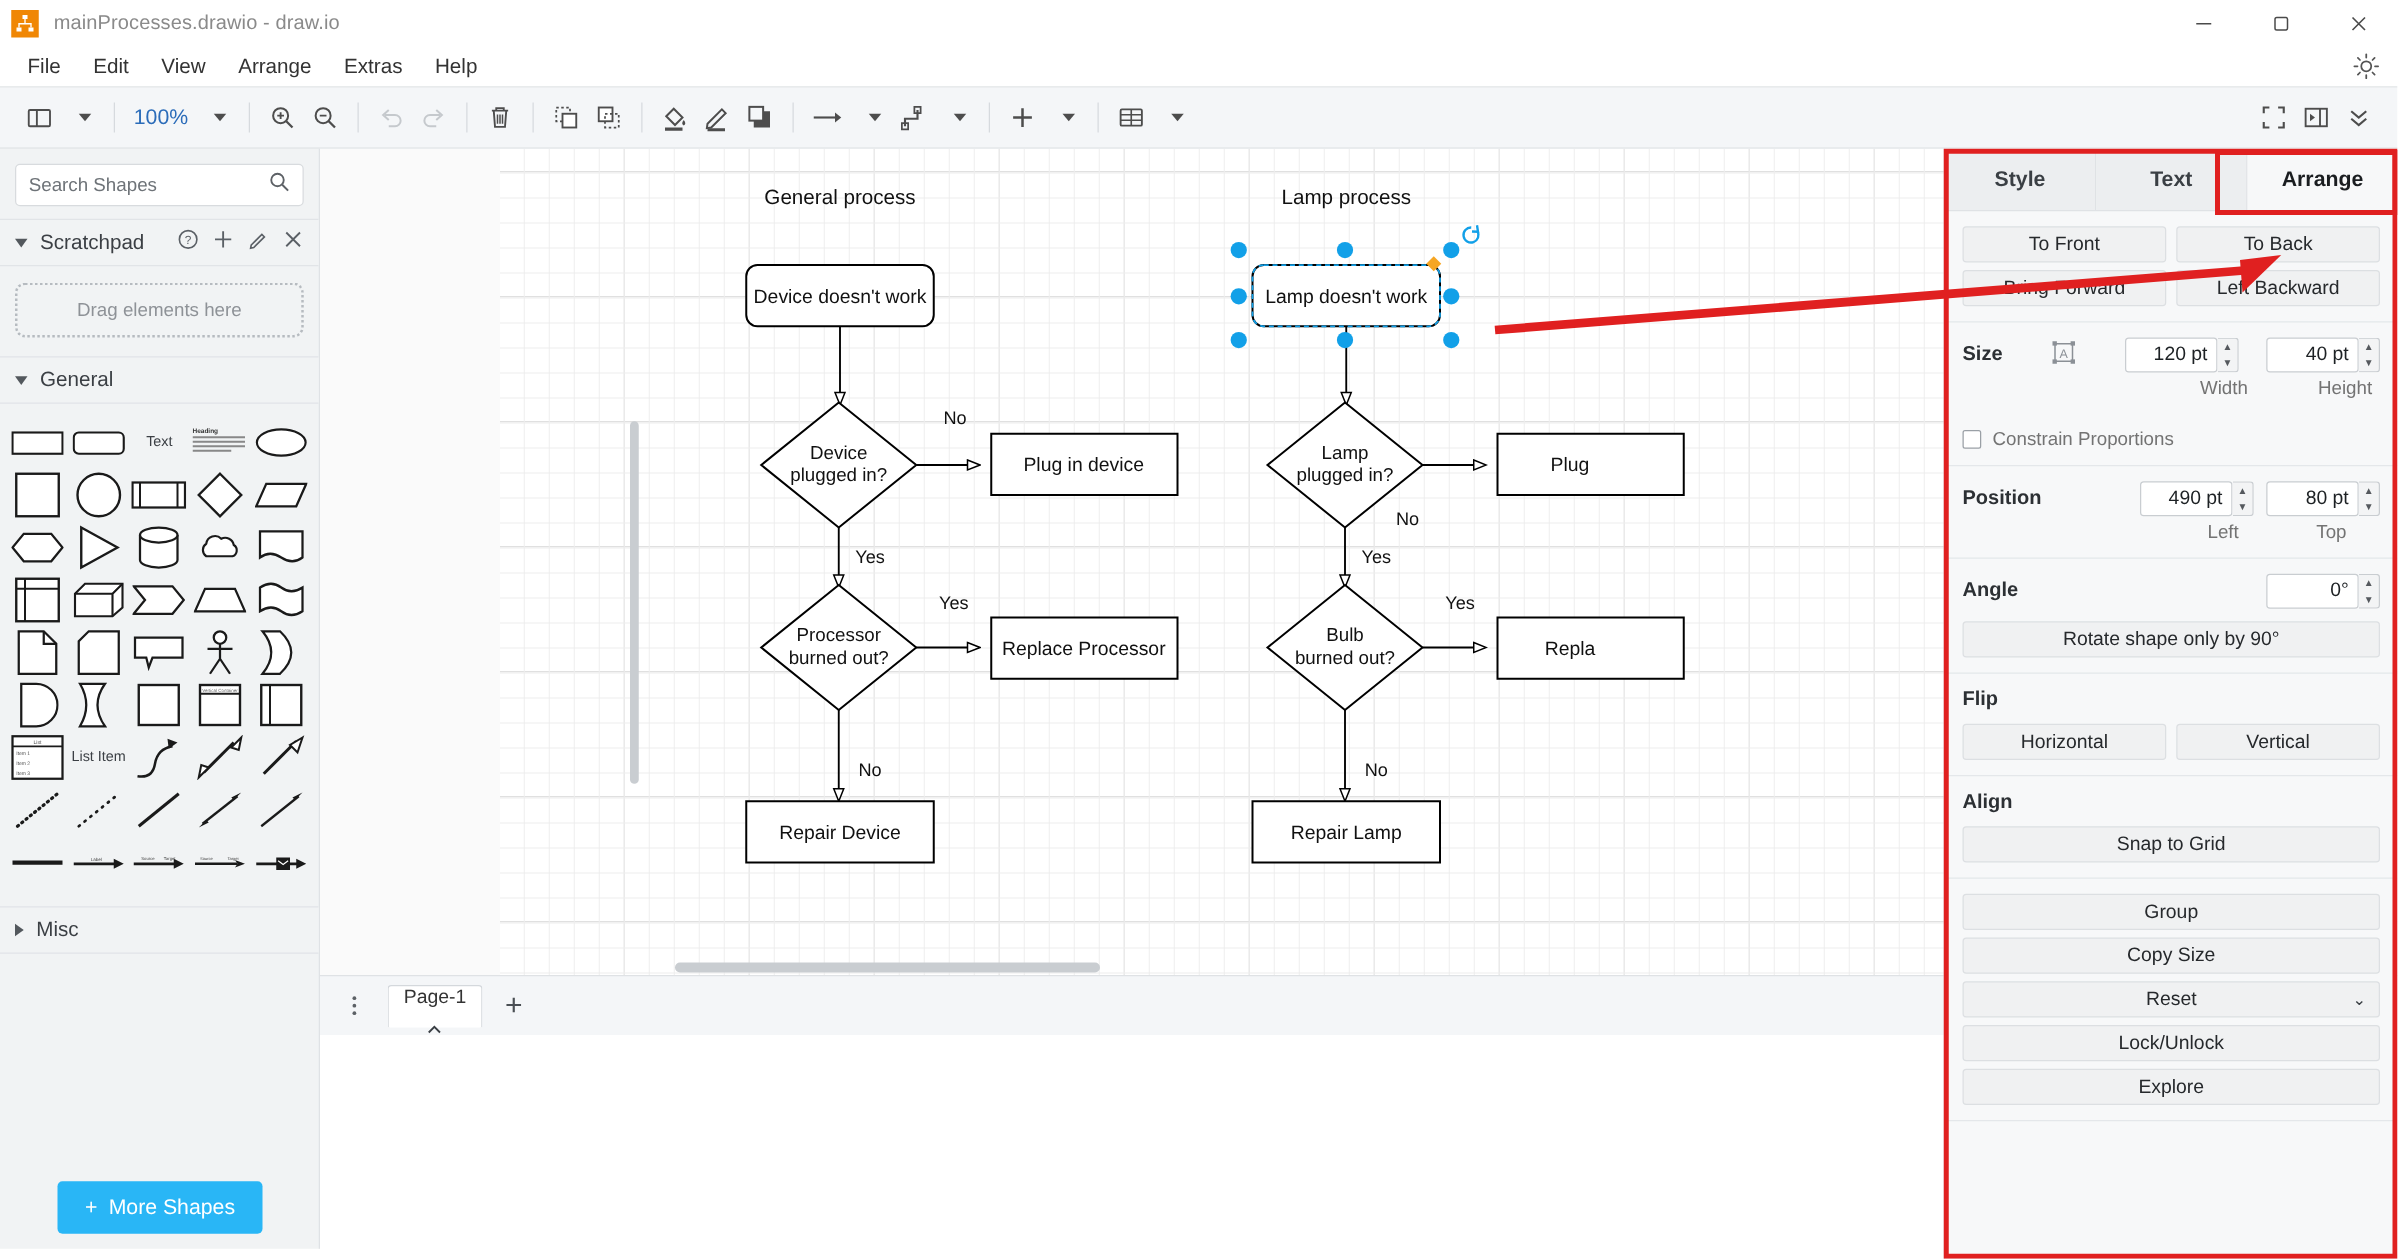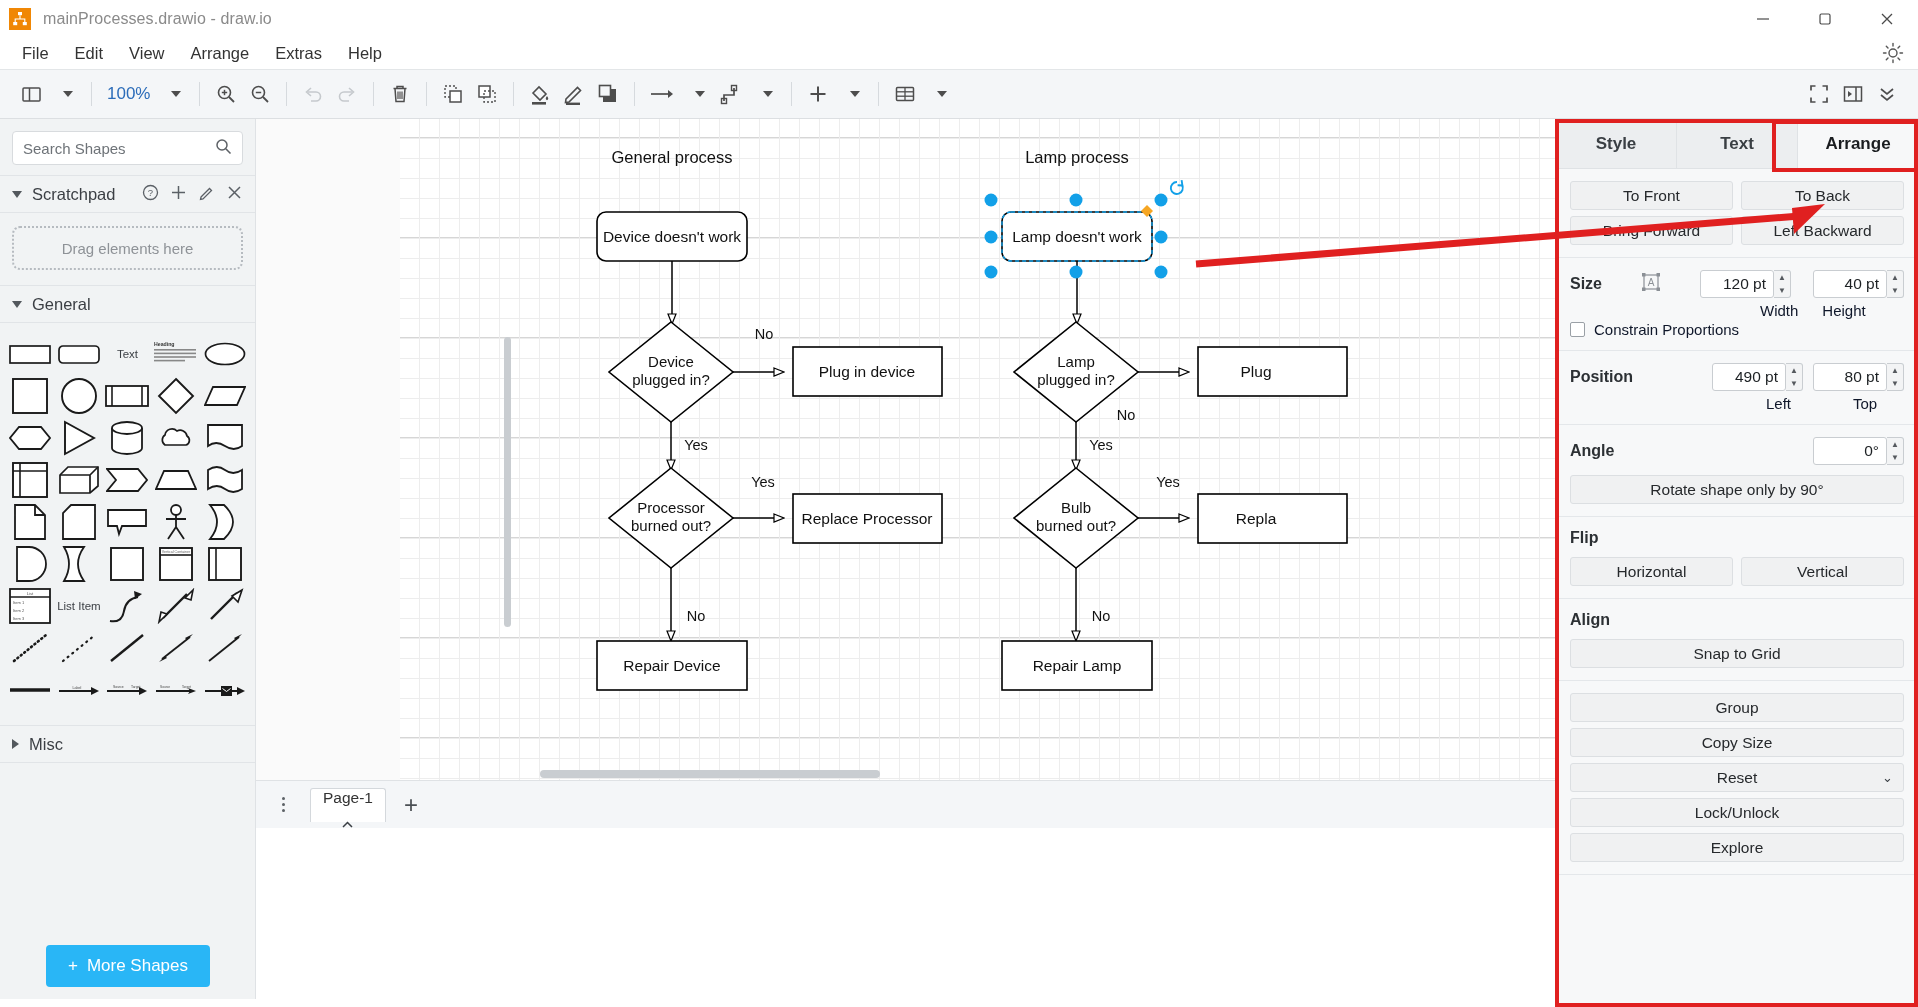--- a/index.html
+++ b/index.html
@@ -185,21 +185,21 @@
   .row { display: flex; align-items: center; }
   .fmt-label { font-size: 16px; font-weight: bold; color: #2c3034; }
   .num-field {
     width: 74px; height: 28px; background: #fff; border: 1px solid #c9cdd1; border-radius: 3px;
     display: flex; align-items: center; justify-content: flex-end; padding-right: 7px;
     font-size: 15.5px; color: #1d2124;
   }
   .spin { width: 17px; height: 28px; display: flex; flex-direction: column;
           border: 1px solid #c9cdd1; border-left: none; border-radius: 0 3px 3px 0; background: #f3f4f5; }
   .spin i { flex: 1; display: flex; align-items: center; justify-content: center; font-size: 8px; color: #55595e; }
-  .sub-label { font-size: 15px; color: #0f172a; }
+  .sub-label { font-size: 15px; color: #737373; }
   .chk { width: 15px; height: 15px; border: 1.5px solid #9aa0a6; border-radius: 2px; background: #fff; }
 
   .size-icon { color: #8b9096; }
 
   
   .anno { position: absolute; inset: 0; pointer-events: none; }
   .anno-box {
     position: absolute; border: 4px solid #e02020;
   }
 </style>
@@ -921,23 +921,23 @@
         <div style="display:flex; align-items:center; margin-left:10px">
           <div class="num-field">40 pt</div>
           <div class="spin">
               <i>▲</i>
               <i>▼</i>
             </div>
         </div>
       </div>
       <div class="row" style="margin-top:4px">
         <span class="sub-label" style="margin-left:190px">Width</span>
-        <span class="sub-label" style="margin-left:24px">Height</span>
-      </div>
-      <div class="row" style="margin-top:2px; gap:9px">
+        <span class="sub-label" style="margin-left:56px">Height</span>
+      </div>
+      <div class="row" style="margin-top:24px; gap:9px">
         <span class="chk"></span>
         <span class="sub-label">Constrain Proportions</span>
       </div>
     </div>
 
     <div class="fmt-sec">
       <div class="row">
         <span class="fmt-label">Position</span>
         <div style="margin-left:auto; display:flex; align-items:center">
           <div class="num-field">490 pt</div>

